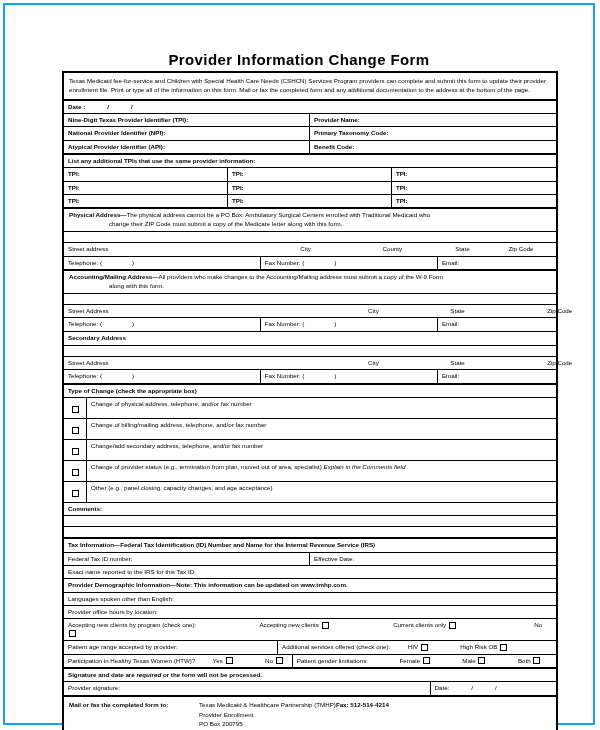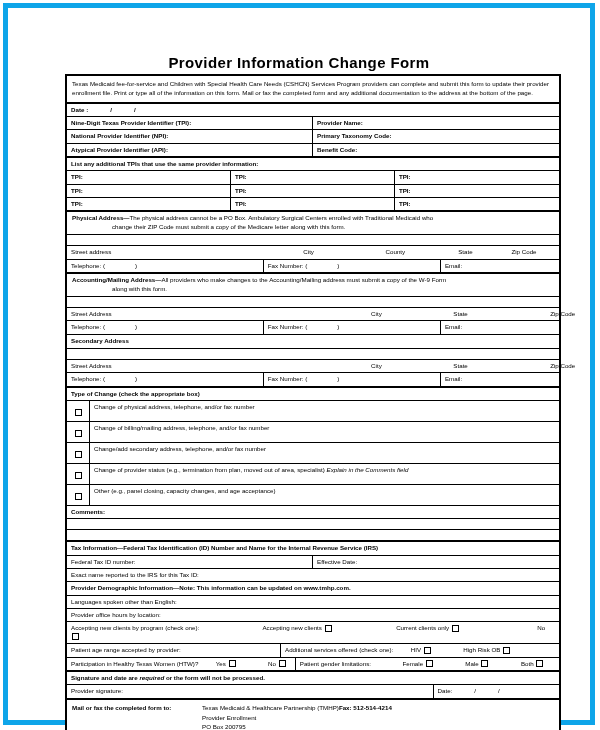--- a/index.html
+++ b/index.html
@@ -12,21 +12,21 @@
     height: 730px;
     position: relative;
     font-family: "Liberation Sans", sans-serif;
     color: #000000;
     overflow: hidden;
   }
   .page {
     position: absolute;
     left: 3px; top: 3px;
     width: 592px; height: 722px;
-    border: 5px solid #0ea5e9;
+    border: 2px solid #0ea5e9;
     box-sizing: border-box;
     background: #fff;
   }
   .title {
     position: absolute;
     left: 0; right: 0;
     top: 46px;
     text-align: center;
     font-size: 15px;
     font-weight: bold;

